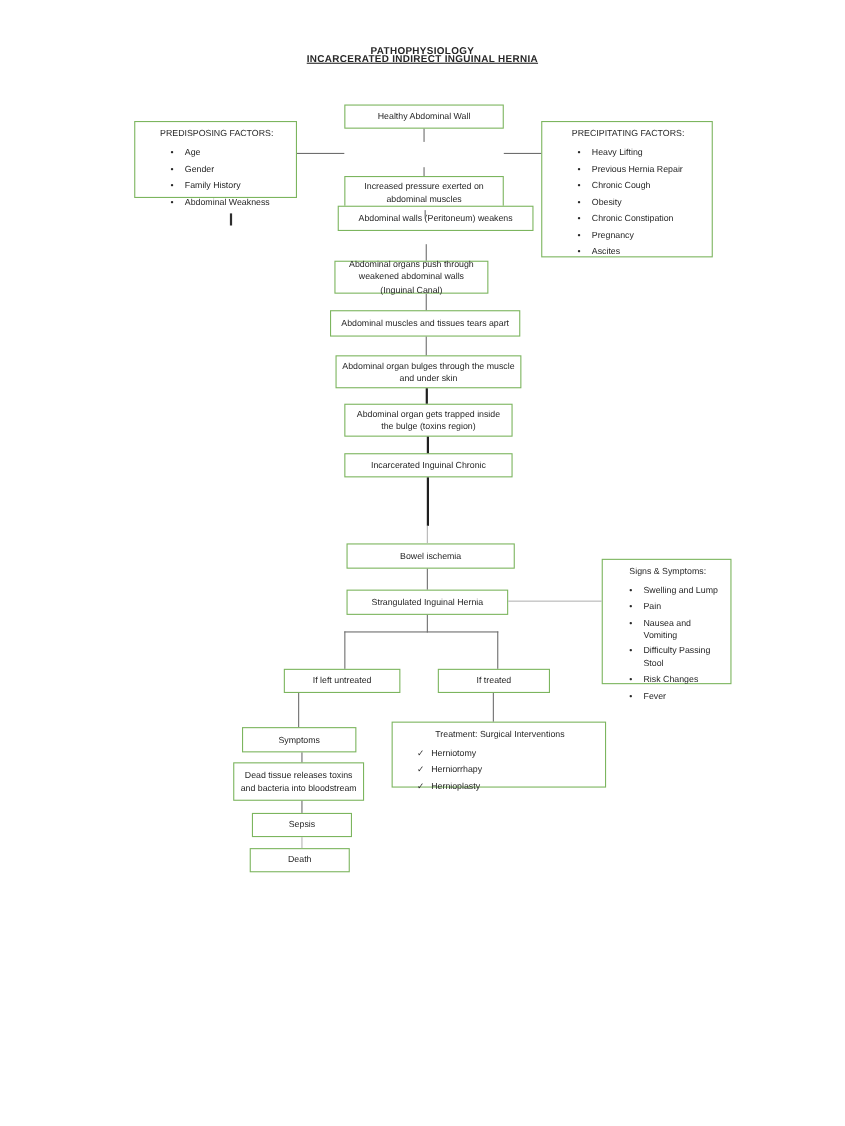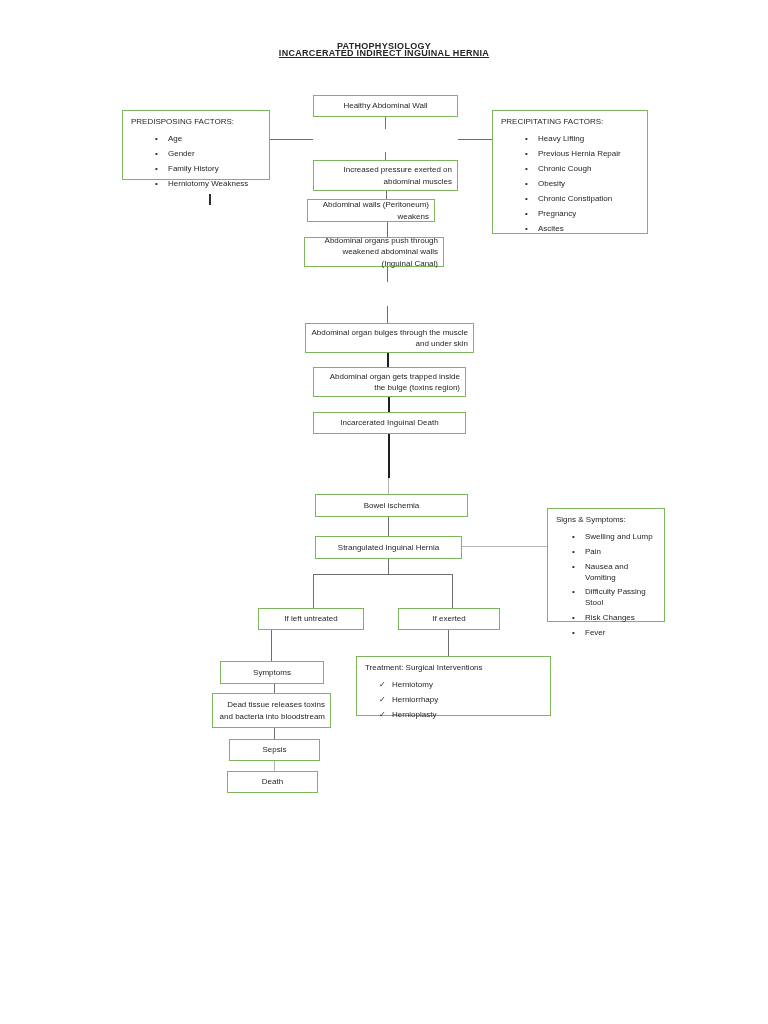--- a/index.html
+++ b/index.html
@@ -15,29 +15,29 @@
     font-family:"Liberation Sans",sans-serif;color:var(--text);border-radius:28px;
   }
   .doc-title{
     position:absolute;left:0;right:0;text-align:center;
     font-size:9px;font-weight:bold;letter-spacing:.3px;
   }
   .doc-title.underlined{text-decoration:underline;}
   .node{
     position:absolute;box-sizing:border-box;background:#fff;
     border:1.5px solid var(--green);
-    display:flex;align-items:center;justify-content:center;text-align:right;
+    display:flex;align-items:center;justify-content:center;text-align:center;
     font-size:8px;line-height:1.4;padding:2px 5px;
   }
   .panel{
     position:absolute;box-sizing:border-box;background:#fff;
     border:1.5px solid var(--green);
     font-size:8px;line-height:1.3;padding:6px 6px 6px 8px;
   }
-  .panel .p-title{margin:0 0 7px 0;}
+  .panel .p-title{margin:0 0 7px 0;text-align:center;}
   .li{display:flex;margin:0 0 4.5px 24px;}
   .li .b{width:13px;flex:0 0 13px;}
   .panel.signs .li{margin-left:16px;}
   .panel.treatment .li{margin-left:14px;}
   .line{position:absolute;background:var(--line);}
   .line.dark{background:var(--line-dark);}
   .line.light{background:var(--line-light);}
   .cursor-mark{position:absolute;background:#2e2e2e;}
 </style>
 </head>
@@ -59,21 +59,21 @@
     <div class="li">
         <span class="b">•</span>
         <span>Gender</span>
       </div>
     <div class="li">
         <span class="b">•</span>
         <span>Family History</span>
       </div>
     <div class="li">
         <span class="b">•</span>
-        <span>Herniotomy Weakness</span>
+        <span>Abdominal Weakness</span>
       </div>
   </div>
 
   <div class="panel" style="left:492px;top:110px;width:156px;height:124px">
     <div class="p-title">PRECIPITATING FACTORS:</div>
     <div class="li">
         <span class="b">•</span>
         <span>Heavy Lifting</span>
       </div>
     <div class="li">
@@ -141,29 +141,30 @@
         <span>Herniorrhapy</span>
       </div>
     <div class="li">
         <span class="b">✓</span>
         <span>Hernioplasty</span>
       </div>
   </div>
 
   <div class="node" style="left:313px;top:95px;width:145px;height:22px">Healthy Abdominal Wall</div>
   <div class="node" style="left:313px;top:160px;width:145px;height:31px">Increased pressure exerted on abdominal muscles</div>
-  <div class="node" style="left:307px;top:199px;width:128px;height:23px">Abdominal walls (Peritoneum) weakens</div>
+  <div class="node" style="left:307px;top:187px;width:178px;height:23px">Abdominal walls (Peritoneum) weakens</div>
   <div class="node" style="left:304px;top:237px;width:140px;height:30px">Abdominal organs push through weakened abdominal walls (Inguinal Canal)</div>
+  <div class="node" style="left:300px;top:282px;width:173px;height:24px">Abdominal muscles and tissues tears apart</div>
   <div class="node" style="left:305px;top:323px;width:169px;height:30px">Abdominal organ bulges through the muscle and under skin</div>
   <div class="node" style="left:313px;top:367px;width:153px;height:30px">Abdominal organ gets trapped inside the bulge (toxins region)</div>
-  <div class="node" style="left:313px;top:412px;width:153px;height:22px">Incarcerated Inguinal Death</div>
+  <div class="node" style="left:313px;top:412px;width:153px;height:22px">Incarcerated Inguinal Chronic</div>
   <div class="node" style="left:315px;top:494px;width:153px;height:23px">Bowel ischemia</div>
   <div class="node" style="left:315px;top:536px;width:147px;height:23px">Strangulated Inguinal Hernia</div>
   <div class="node" style="left:258px;top:608px;width:106px;height:22px">If left untreated</div>
-  <div class="node" style="left:398px;top:608px;width:102px;height:22px">If exerted</div>
+  <div class="node" style="left:398px;top:608px;width:102px;height:22px">If treated</div>
   <div class="node" style="left:220px;top:661px;width:104px;height:23px">Symptoms</div>
   <div class="node" style="left:212px;top:693px;width:119px;height:35px">Dead tissue releases toxins and bacteria into bloodstream</div>
   <div class="node" style="left:229px;top:739px;width:91px;height:22px">Sepsis</div>
   <div class="node" style="left:227px;top:771px;width:91px;height:22px">Death</div>
 
   <div class="line" style="left:385px;top:117px;width:1px;height:12px"></div>
   <div class="line" style="left:385px;top:152px;width:1px;height:8px"></div>
   <div class="line" style="left:386px;top:191px;width:1px;height:8px"></div>
   <div class="line" style="left:387px;top:222px;width:1px;height:15px"></div>
   <div class="line" style="left:387px;top:267px;width:1px;height:15px"></div>

